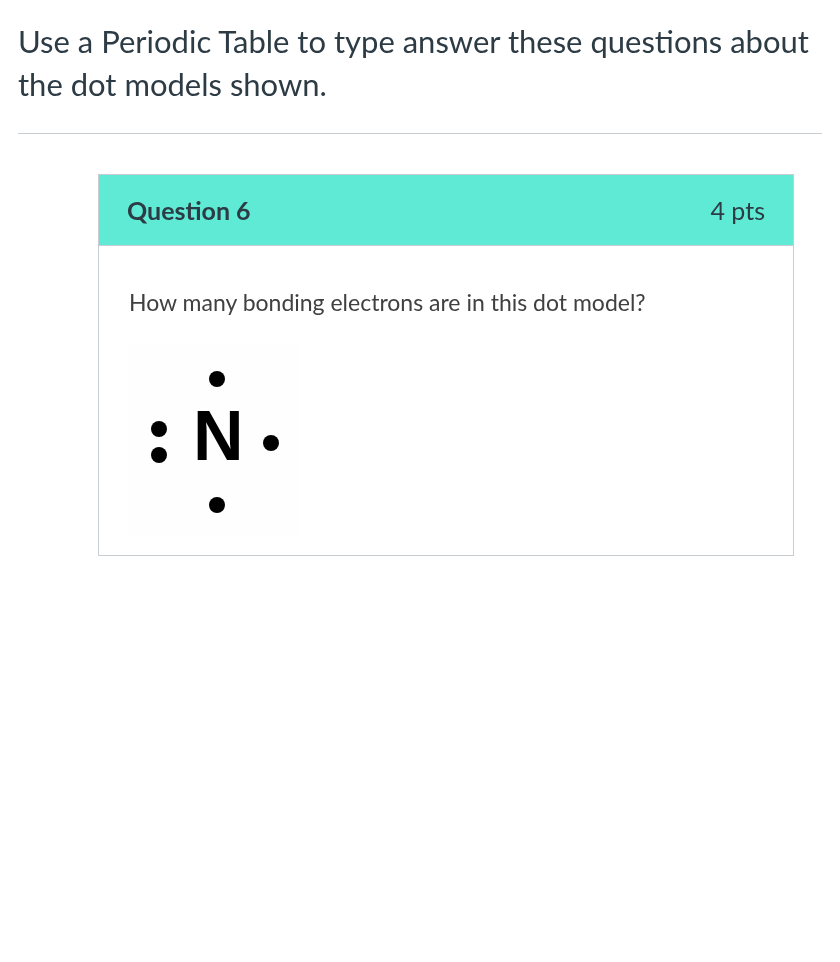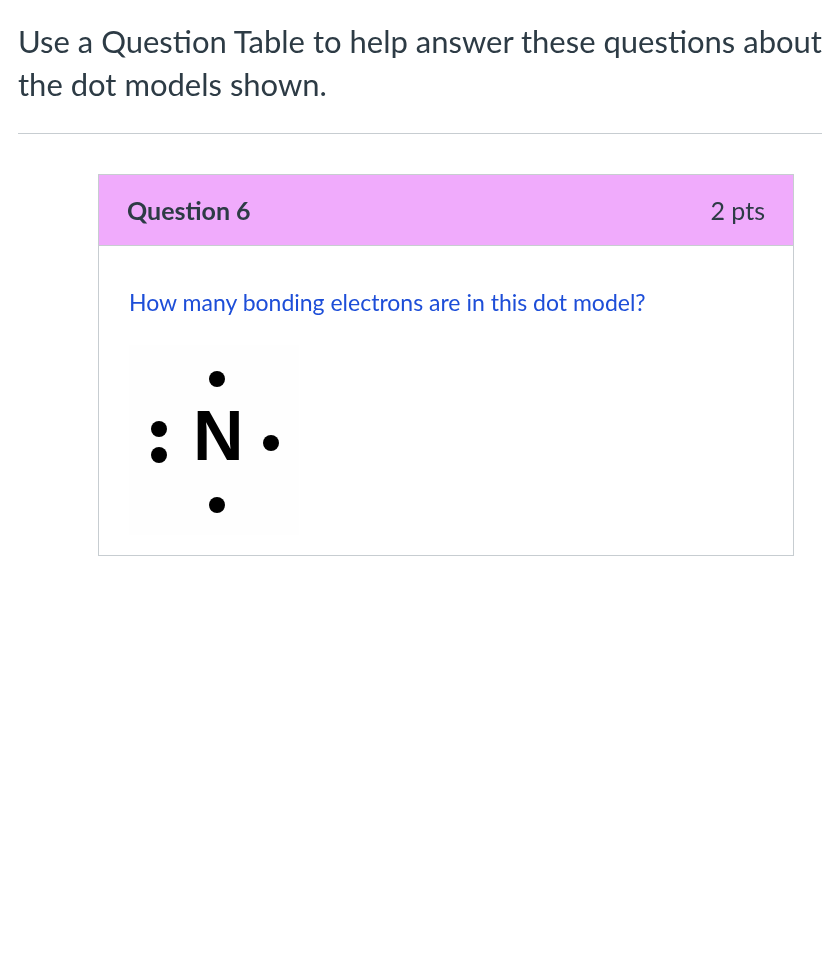--- a/index.html
+++ b/index.html
@@ -33,38 +33,38 @@
       margin-right: 28px;
       border: 1px solid #c7cdd1;
       background: #ffffff;
     }
     .question-header {
       display: flex;
       justify-content: space-between;
       align-items: center;
       padding: 20px 28px;
       border-bottom: 1px solid #c7cdd1;
-      background: #f0abfc;
+      background: #5eead4;
     }
     .question-title {
       font-size: 25px;
       font-weight: 700;
       color: #2d3b45;
     }
     .question-points {
       font-size: 25px;
       font-weight: 400;
       color: #2d3b45;
     }
     .question-body {
       padding: 40px 30px 20px 30px;
     }
     .question-text {
       font-size: 23px;
-      color: #1d4ed8;
+      color: #404040;
       line-height: 1.45;
       margin-bottom: 26px;
     }
     .dot-model {
       width: 170px;
       height: 190px;
       position: relative;
       background: #fefefe;
       filter: blur(0.3px);
     }
@@ -92,29 +92,29 @@
     .dot.left-bot { left: 22px; top: 102px; }
     
     .dot.right { left: 134px; top: 90px; }
     
     .dot.bottom { left: 80px; top: 152px; }
   </style>
 </head>
 <body>
 
 <div class="instructions">
-  <p>Use a Question Table to help answer these questions about the dot models shown.</p>
+  <p>Use a Periodic Table to type answer these questions about the dot models shown.</p>
 </div>
 
 <hr class="divider">
 
 <div class="question-card">
   <div class="question-header">
     <span class="question-title">Question 6</span>
-    <span class="question-points">2 pts</span>
+    <span class="question-points">4 pts</span>
   </div>
   <div class="question-body">
     <p class="question-text">How many bonding electrons are in this dot model?</p>
     <div class="dot-model">
       <span class="symbol">N</span>
       <span class="dot top"></span>
       <span class="dot left-top"></span>
       <span class="dot left-bot"></span>
       <span class="dot right"></span>
       <span class="dot bottom"></span>

